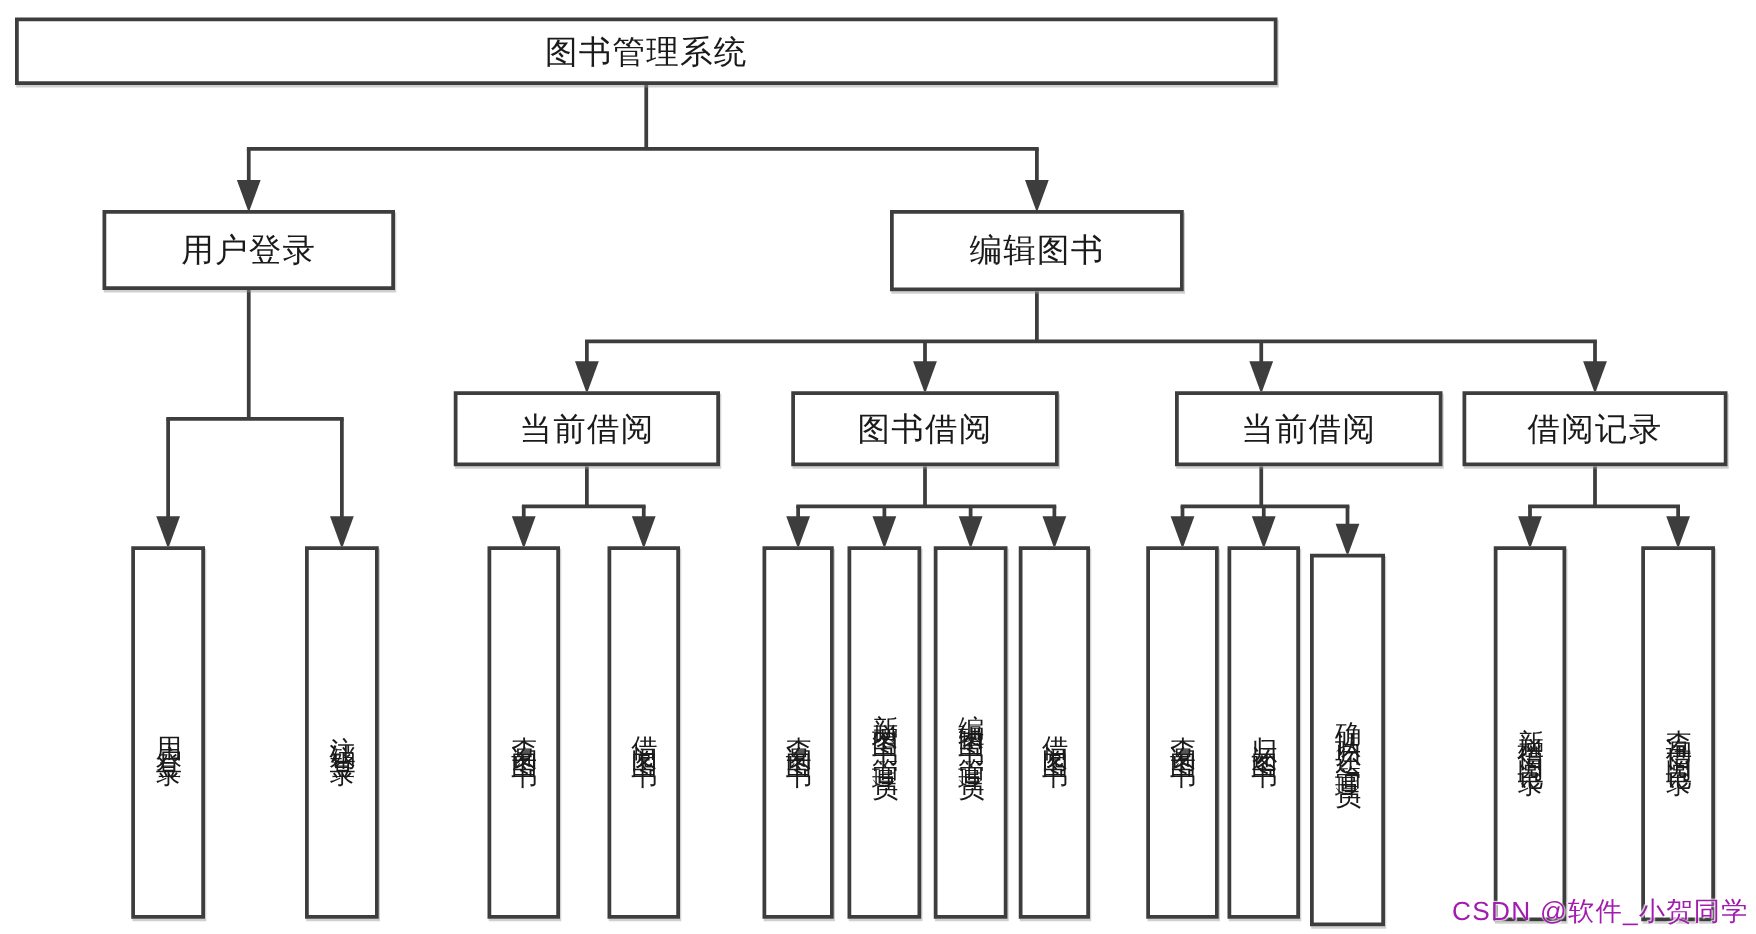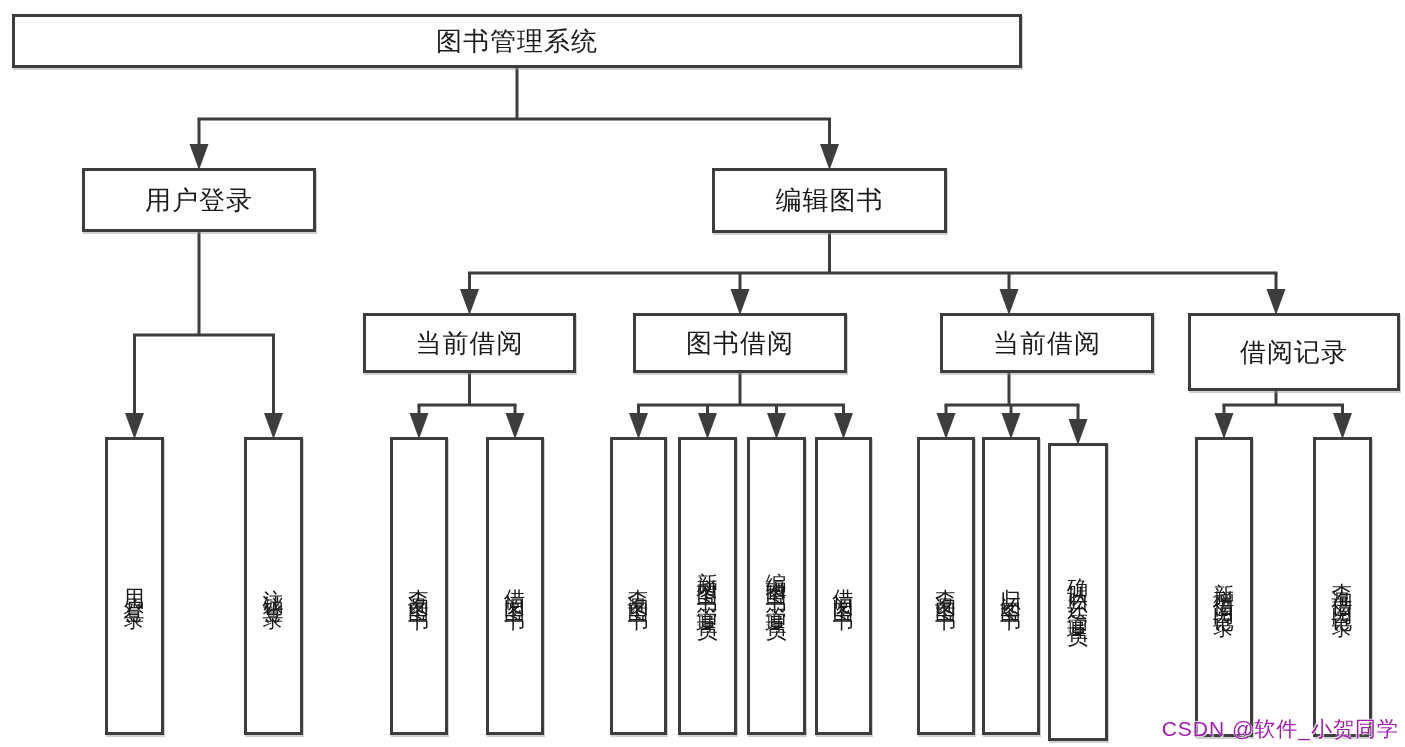--- a/index.html
+++ b/index.html
@@ -119,21 +119,21 @@
     </div>
     <div class="node horizontal" style="left: 363px; top: 313px; width: 213px; height: 60px;">
       <span class="node-label">当前借阅</span>
     </div>
     <div class="node horizontal" style="left: 633px; top: 313px; width: 214px; height: 60px;">
       <span class="node-label">图书借阅</span>
     </div>
     <div class="node horizontal" style="left: 902px; top: 313px; width: 214px; height: 60px; margin-left: 38px;">
       <span class="node-label">当前借阅</span>
     </div>
-    <div class="node horizontal" style="left: 1170px; top: 313px; width: 212px; height: 78px; margin-left: 18px;">
+    <div class="node horizontal" style="left: 1170px; top: 313px; width: 212px; height: 60px;">
       <span class="node-label">借阅记录</span>
     </div>
     <div class="node vertical" style="left: 105px; top: 437px; width: 59px; height: 298px;">
       <span class="node-label">用户登录</span>
     </div>
     <div class="node vertical" style="left: 244px; top: 437px; width: 59px; height: 298px;">
       <span class="node-label">注销登录</span>
     </div>
     <div class="node vertical" style="left: 390px; top: 437px; width: 58px; height: 298px;">
       <span class="node-label">查询图书</span>

